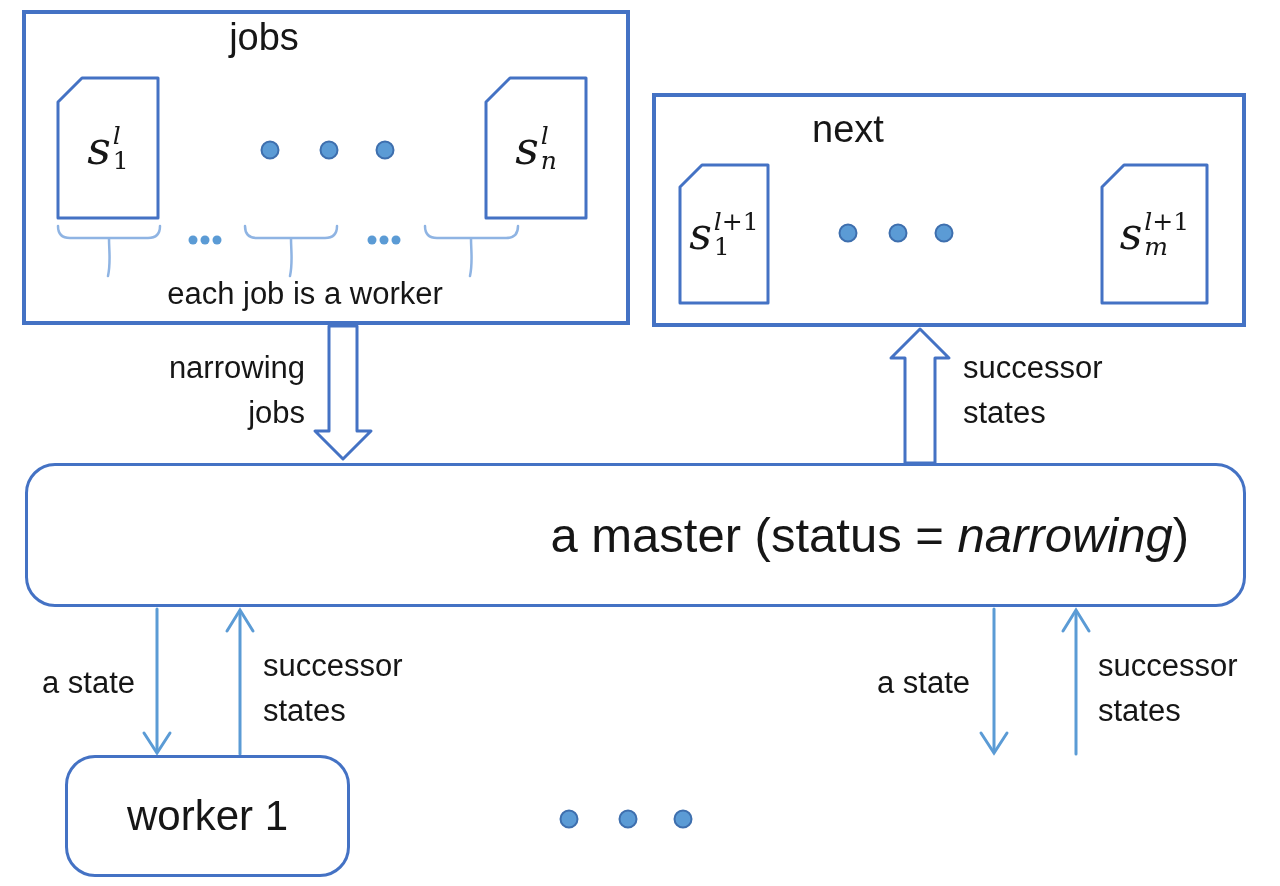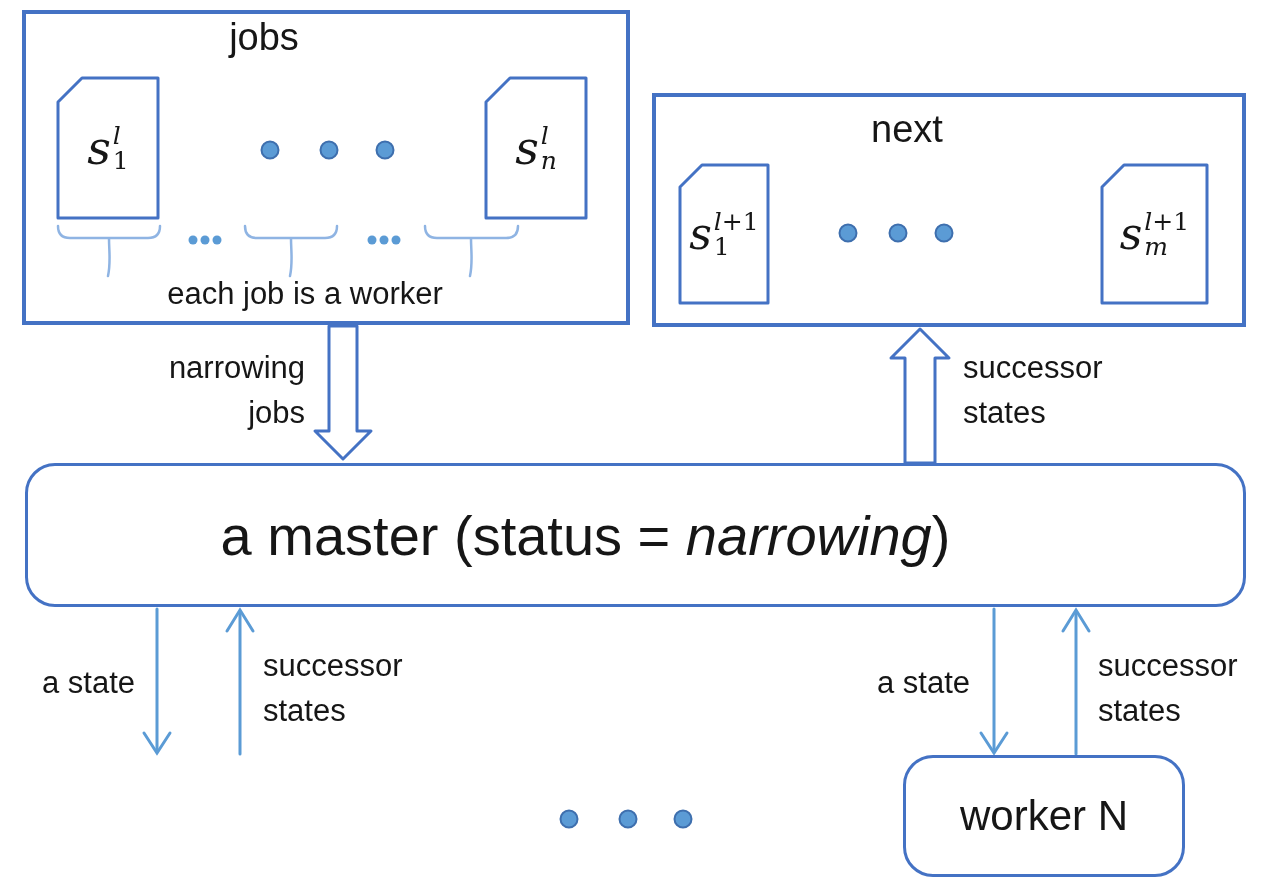--- a/index.html
+++ b/index.html
@@ -8,21 +8,21 @@
     font-family:"Liberation Sans",sans-serif;color:#161616;overflow:hidden;
   }
   #shapes{position:absolute;left:0;top:0;width:1280px;height:886px;}
   .box{position:absolute;background:transparent;box-sizing:border-box;}
   .outer{border:4px solid #4472C4;}
   .round{border:3px solid #4472C4;border-radius:30px;}
   .lbl{position:absolute;line-height:45px;font-size:31px;white-space:nowrap;}
   .title{position:absolute;font-size:38px;text-align:center;}
   .caption{position:absolute;font-size:31px;text-align:center;}
   .center-flex{display:flex;align-items:center;justify-content:center;}
-  .master-label{font-size:56px;width:100%;text-align:center;padding-right:100px;box-sizing:border-box;}
+  .master-label{font-size:49px;width:100%;text-align:right;padding-right:54px;box-sizing:border-box;}
   .worker-label{font-size:42px;}
   
   .math{display:inline-flex;align-items:center;font-family:"DejaVu Serif",serif;}
   .mbase{font-style:italic;font-size:46px;line-height:1;}
   .next .mbase{font-size:44px;}
   .stack{display:inline-flex;flex-direction:column;align-items:flex-start;margin-left:2px;}
   .stack span{font-size:25px;line-height:25px;}
   .it{font-style:italic;}
   .doclbl{position:absolute;display:flex;align-items:center;justify-content:center;}
 </style>
@@ -99,26 +99,26 @@
       <line x1="1076" y1="754" x2="1076" y2="612"></line>
         <polyline points="1063,631 1076,610 1089,631"></polyline>
     </g>
   </svg>
 
   <div class="box outer" style="left:22px;top:10px;width:608px;height:315px;"></div>
   <div class="box outer" style="left:652px;top:93px;width:594px;height:234px;"></div>
   <div class="box round center-flex" style="left:25px;top:463px;width:1221px;height:144px;">
     <div class="master-label"><span>a master (status = </span><i>narrowing</i><span>)</span></div>
   </div>
-  <div class="box round center-flex" style="left:903px;top:755px;width:282px;height:122px;">
-    <div class="worker-label">worker N</div>
+  <div class="box round center-flex" style="left:65px;top:755px;width:285px;height:122px;">
+    <div class="worker-label">worker 1</div>
   </div>
 
   <div class="title" style="left:164px;top:16px;width:200px;">jobs</div>
-  <div class="title" style="left:807px;top:108px;width:200px;">next</div>
+  <div class="title" style="left:748px;top:108px;width:200px;">next</div>
   <div class="caption" style="left:140px;top:276px;width:330px;">each job is a worker</div>
 
   <div class="doclbl" style="left:58px;top:78px;width:100px;height:140px;">
     <span class="math">
         <span class="mbase">s</span>
         <span class="stack">
           <span class="it">l</span>
           <span>1</span>
         </span>
       </span>

